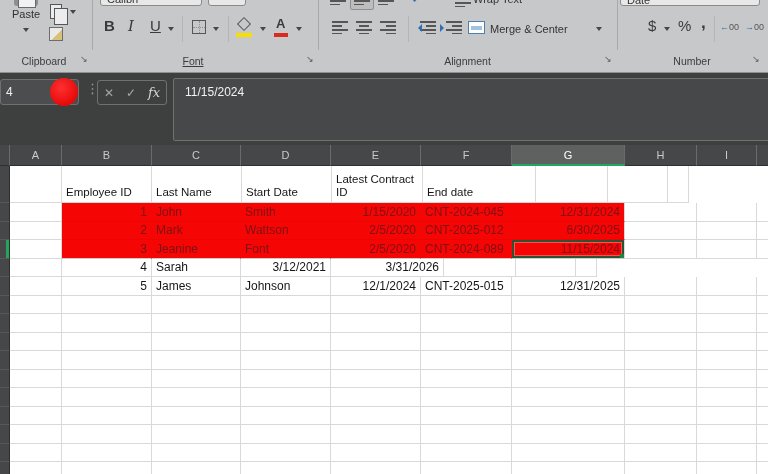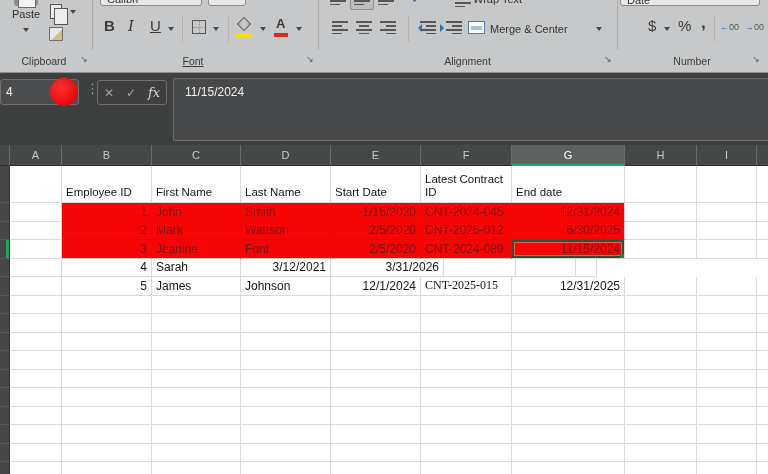--- a/index.html
+++ b/index.html
@@ -180,21 +180,20 @@
       <div class="cell colhead" style="width: 91px;">F</div>
       <div class="cell colhead selcol" style="width: 113px;">G</div>
       <div class="cell colhead" style="width: 72px;">H</div>
       <div class="cell colhead" style="width: 60px;">I</div>
       <div class="cell colhead" style="width: 21px;"></div>
     </div>
     <div class="grow" style="height: 37px;">
       <div class="cell rstrip" style="width: 10px;"></div>
       <div class="cell hcell" style="width: 52px;"></div>
       <div class="cell hcell" style="width: 90px;">Employee ID</div>
-      <div class="cell hcell" style="width: 89px;">First Name</div>
       <div class="cell hcell" style="width: 90px;">Last Name</div>
       <div class="cell hcell" style="width: 90px;">Start Date</div>
       <div class="cell hcell" style="width: 91px;">Latest Contract ID</div>
       <div class="cell hcell" style="width: 113px;">End date</div>
       <div class="cell hcell" style="width: 72px;"></div>
       <div class="cell hcell" style="width: 60px;"></div>
       <div class="cell hcell" style="width: 21px;"></div>
     </div>
     <div class="grow" style="height: 18.5px;">
       <div class="cell rstrip" style="width: 10px;"></div>
@@ -246,21 +245,21 @@
       <div class="cell" style="width: 60px;"></div>
       <div class="cell" style="width: 21px;"></div>
     </div>
     <div class="grow" style="height: 18.5px;">
       <div class="cell rstrip" style="width: 10px;"></div>
       <div class="cell" style="width: 52px;"></div>
       <div class="cell al-r" style="width: 90px;">5</div>
       <div class="cell" style="width: 89px;">James</div>
       <div class="cell" style="width: 90px;">Johnson</div>
       <div class="cell al-r" style="width: 90px;">12/1/2024</div>
-      <div class="cell" style="width: 91px; font-family: Liberation Serif, serif;">CNT-2025-015</div>
+      <div class="cell" style="width: 91px;">CNT-2025-015</div>
       <div class="cell al-r" style="width: 113px;">12/31/2025</div>
       <div class="cell" style="width: 72px;"></div>
       <div class="cell" style="width: 60px;"></div>
       <div class="cell" style="width: 21px;"></div>
     </div>
     <div class="grow" style="height: 18.5px;">
       <div class="cell rstrip" style="width: 10px;"></div>
       <div class="cell" style="width: 52px;"></div>
       <div class="cell" style="width: 90px;"></div>
       <div class="cell" style="width: 89px;"></div>

